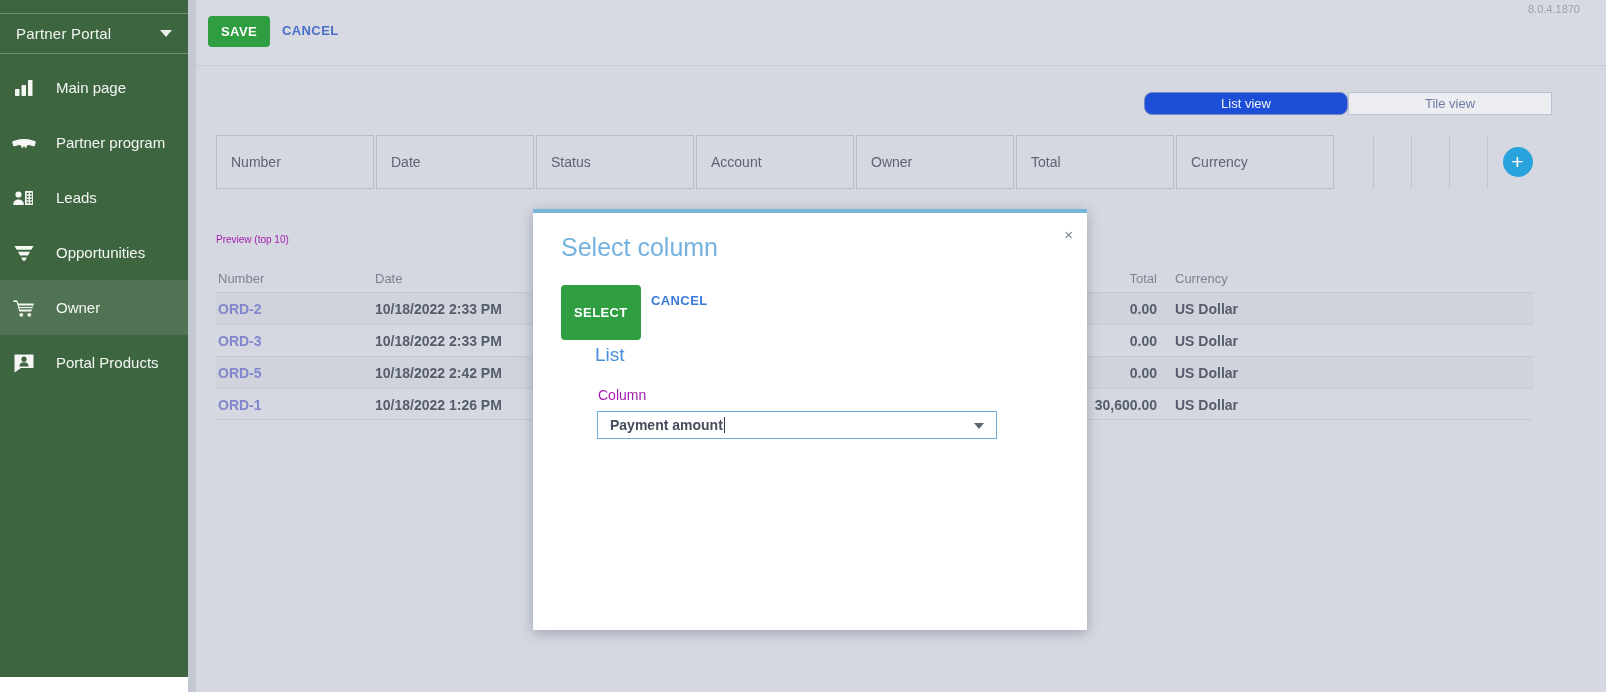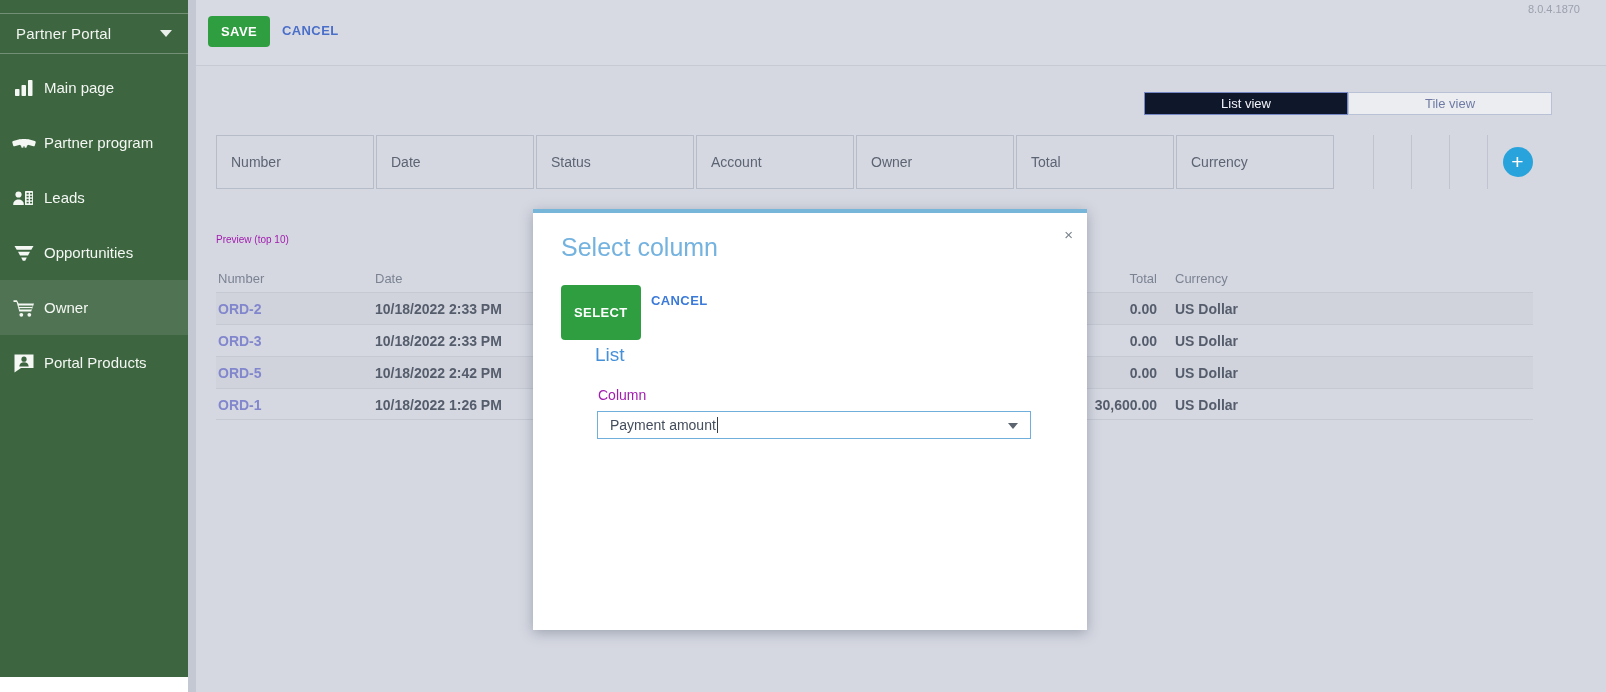--- a/index.html
+++ b/index.html
@@ -11,35 +11,35 @@
   .workplace { position:absolute; left:0; top:13px; width:188px; height:41px;
     border-top:1px solid rgba(255,255,255,.28); border-bottom:1px solid rgba(255,255,255,.28);
     display:flex; align-items:center; padding:0 16px; cursor:pointer; }
   .workplace-label { font-size:15px; letter-spacing:.2px;text-align:right; }
   .workplace-caret { margin-left:auto; width:0; height:0; border-left:6px solid transparent; border-right:6px solid transparent; border-top:7px solid #e9efe9; }
   .nav { position:absolute; top:60px; left:0; width:188px; }
   .nav-item { height:55px; display:flex; align-items:center; padding:0 12px; cursor:pointer; }
   .nav-item.active { background:rgba(255,255,255,.1); }
   .nav-icon { width:32px; height:24px; display:flex; align-items:center; justify-content:flex-start; flex:0 0 32px; }
   .nav-icon svg { width:24px; height:24px; }
-  .nav-label { font-size:15px; color:#f4f7f3; }
+  .nav-label { font-size:15px; margin-left:12px; color:#f4f7f3; }
 
   
   .content { position:absolute; left:188px; top:0; width:1418px; height:692px; background:#d5d8e1; }
   .gutter { position:absolute; left:0; top:0; width:8px; height:692px; background:#c4c8d2; }
   .topbar { position:absolute; left:8px; top:0; width:1410px; height:66px; background:#d8dae3; border-bottom:1px solid #c6cad5; }
   .version { position:absolute; right:26px; top:3px; font-size:11px; color:#9aa1ad; }
   .save-btn { position:absolute; left:20px; top:16px; background:#2e9e41; color:#fff; border:none; border-radius:4px;
     font-family:inherit; font-size:13px; font-weight:bold; letter-spacing:.4px; padding:8px 13px; cursor:pointer; }
   .cancel-link { position:absolute; left:94px; top:23px; color:#4a6fc9; font-size:13px; font-weight:bold; letter-spacing:.4px; cursor:pointer; }
 
   .view-toggle { position:absolute; left:956px; top:92px; display:flex; width:408px; height:23px; }
   .toggle-btn { flex:1; display:flex; align-items:center; justify-content:center; font-size:13px; cursor:pointer;
     border:1px solid #b9c1d6; color:#6f7ba4; background:rgba(255,255,255,.55); }
-  .toggle-btn.active { background:#0f172a; color:#f2f4fb; border-color:#7687c5; }
+  .toggle-btn.active { background:#1d4ed8; color:#f2f4fb; border-color:#7687c5;border-radius:8px; }
 
   
   .grid-header { position:absolute; left:28px; top:135px; height:54px; display:flex; }
   .col-box { width:158px; height:54px; border:1px solid #b7bcc9; margin-right:2px; display:flex; align-items:center;
     padding-left:14px; font-size:14px; color:#5c6473; cursor:pointer; }
   .empty-cell { width:38px; height:54px; border-right:1px solid #bfc4d0; }
   .empty-cell:first-of-type { border-left:1px solid #bfc4d0; }
   .plus-cell { width:59px; height:54px; display:flex; align-items:center; justify-content:center; }
   .add-btn { width:30px; height:30px; border-radius:50%; background:#29a3db; color:#fff; border:none; font-size:21px;
     line-height:26px; text-align:center; cursor:pointer; font-family:inherit; padding:0; }
@@ -62,22 +62,22 @@
   
   .modal { position:absolute; left:533px; top:209px; width:554px; height:421px; background:#fff;
     border-top:4px solid #77b5d9; box-shadow:0 3px 12px rgba(55,65,85,.35); }
   .modal-close { position:absolute; top:14px; right:14px; font-size:15px; color:#7b838c; cursor:pointer; line-height:1; }
   .modal-title { position:absolute; left:28px; top:20px; font-size:25px; color:#74b2df; font-weight:400; }
   .modal-select-btn { position:absolute; left:28px; top:72px; background:#2e9e41; color:#fff; border:none; border-radius:4px;
     font-family:inherit; font-size:13px; font-weight:bold; letter-spacing:.4px; padding:20px 13px; cursor:pointer; }
   .modal-cancel-link { position:absolute; left:118px; top:80px; color:#3b7ad9; font-size:13px; font-weight:bold; letter-spacing:.4px; cursor:pointer; }
   .modal-section-title { position:absolute; left:62px; top:131px; font-size:19px; color:#4590d9; font-weight:400; }
   .field-label { position:absolute; left:65px; top:174px; font-size:14px; color:#a21caf; }
-  .combobox { position:absolute; left:64px; top:198px; width:434px; height:28px; border:1px solid #70afdb; background:#fff;
-    display:flex; align-items:center; padding:0 30px 0 12px; cursor:pointer; }
+  .combobox { position:absolute; left:64px; top:198px; width:400px; height:28px; border:1px solid #70afdb; background:#fff;
+    display:flex; align-items:center; padding:0 30px 0 12px; cursor:pointer;font-weight:bold; }
   .combobox-value { font-size:14px; color:#444d5c; white-space:nowrap; }
   .text-caret { display:inline-block; width:1px; height:16px; background:#333a44; margin-left:1px; vertical-align:middle; }
   .combo-chevron { position:absolute; right:12px; top:11px; width:0; height:0;
     border-left:5px solid transparent; border-right:5px solid transparent; border-top:6px solid #5c646f; }
 </style>
 </head>
 <body>
 
 <div id="canvas">
 

